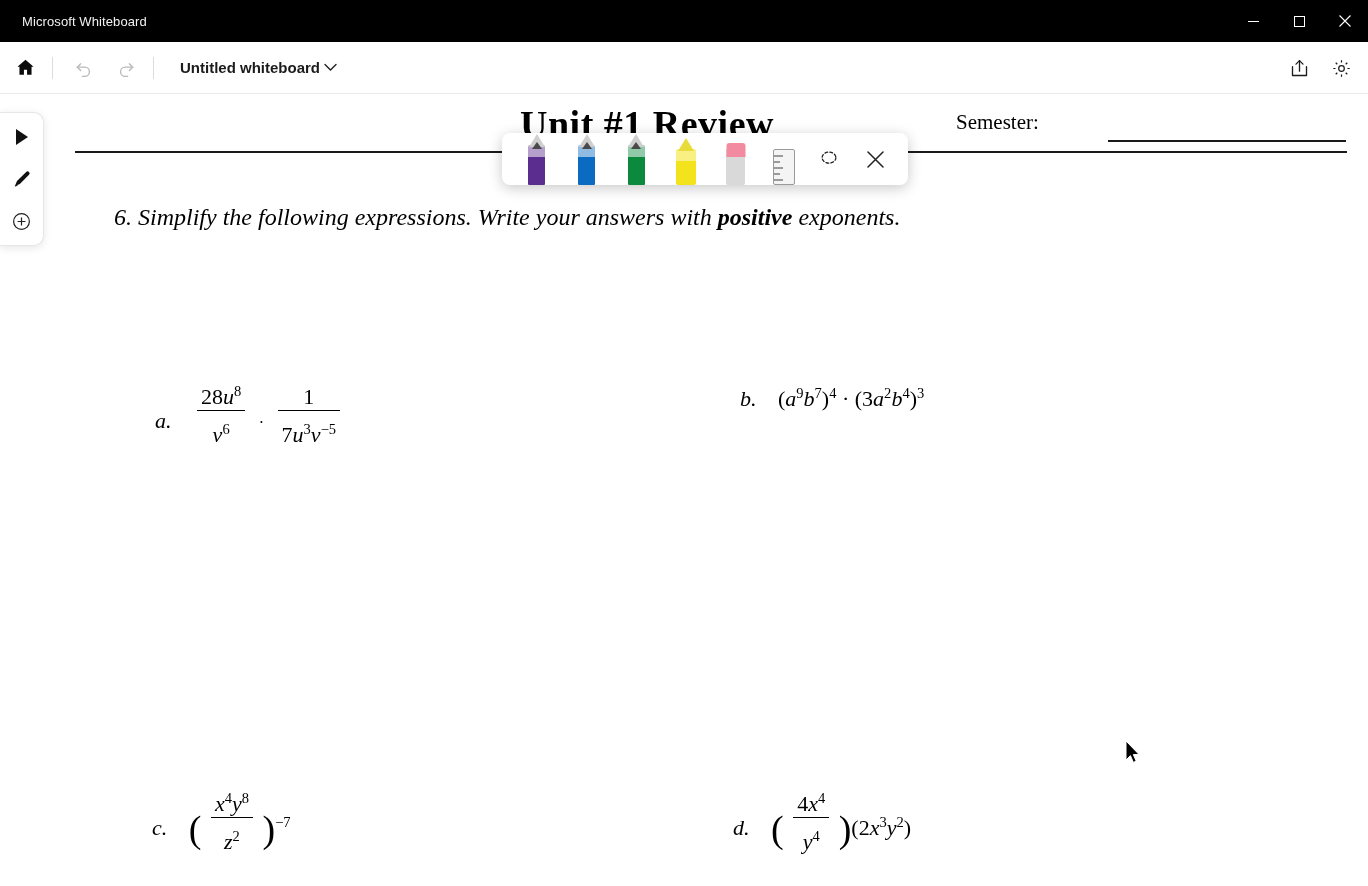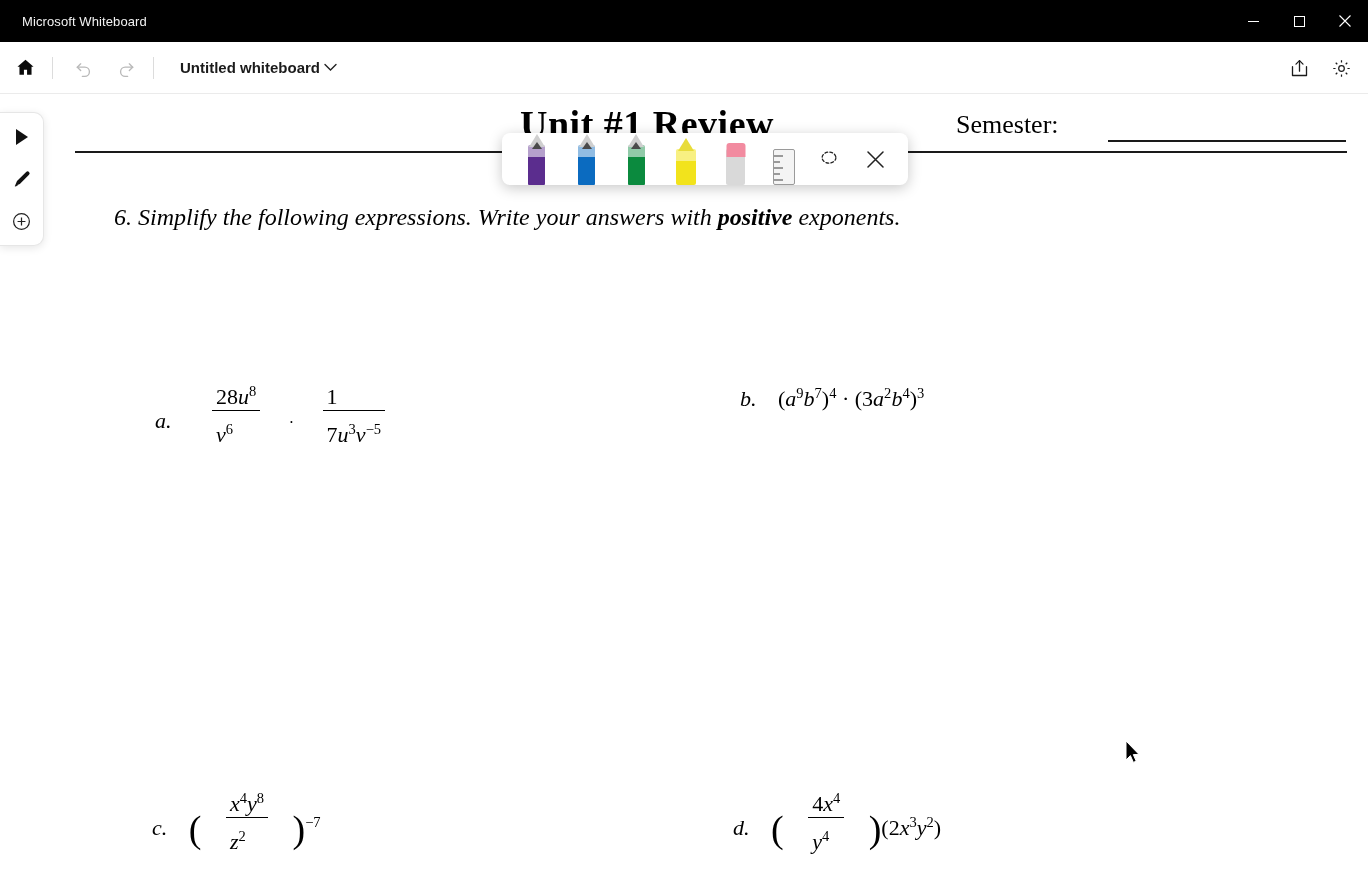--- a/index.html
+++ b/index.html
@@ -127,21 +127,21 @@
     left: 520px; top: 0px;
     font-family: "Liberation Serif", serif;
     font-weight: bold;
     font-size: 38px;
     letter-spacing: .5px;
   }
   .sheet-sem {
     position: absolute;
     left: 956px; top: 8px;
     font-family: "Liberation Serif", serif;
-    font-size: 26px;
+    font-size: 21px;
   }
   .sheet-semline {
     position: absolute;
     left: 1108px; top: 38px;
     width: 238px; height: 1.5px;
     background: #1a1a1a;
   }
   .q-line {
     position: absolute;
     left: 114px; top: 102px;
@@ -158,21 +158,22 @@
     font-size: 22px;
     white-space: nowrap;
   }
   .sub .lbl { font-style: italic; margin-right: 16px; }
   .mathi { font-style: italic; }
 
   
   .frac {
     display: inline-block;
     vertical-align: middle;
-    margin: 0 19px;
+    text-align: center;
+    margin: 0 4px;
     position: relative;
     top: -2px;
   }
   .frac .num { display: block; padding: 0 4px; }
   .frac .den {
     display: block;
     border-top: 1.4px solid #000;
     padding: 10px 4px;
   }
   sup { font-size: .66em; vertical-align: super; }

